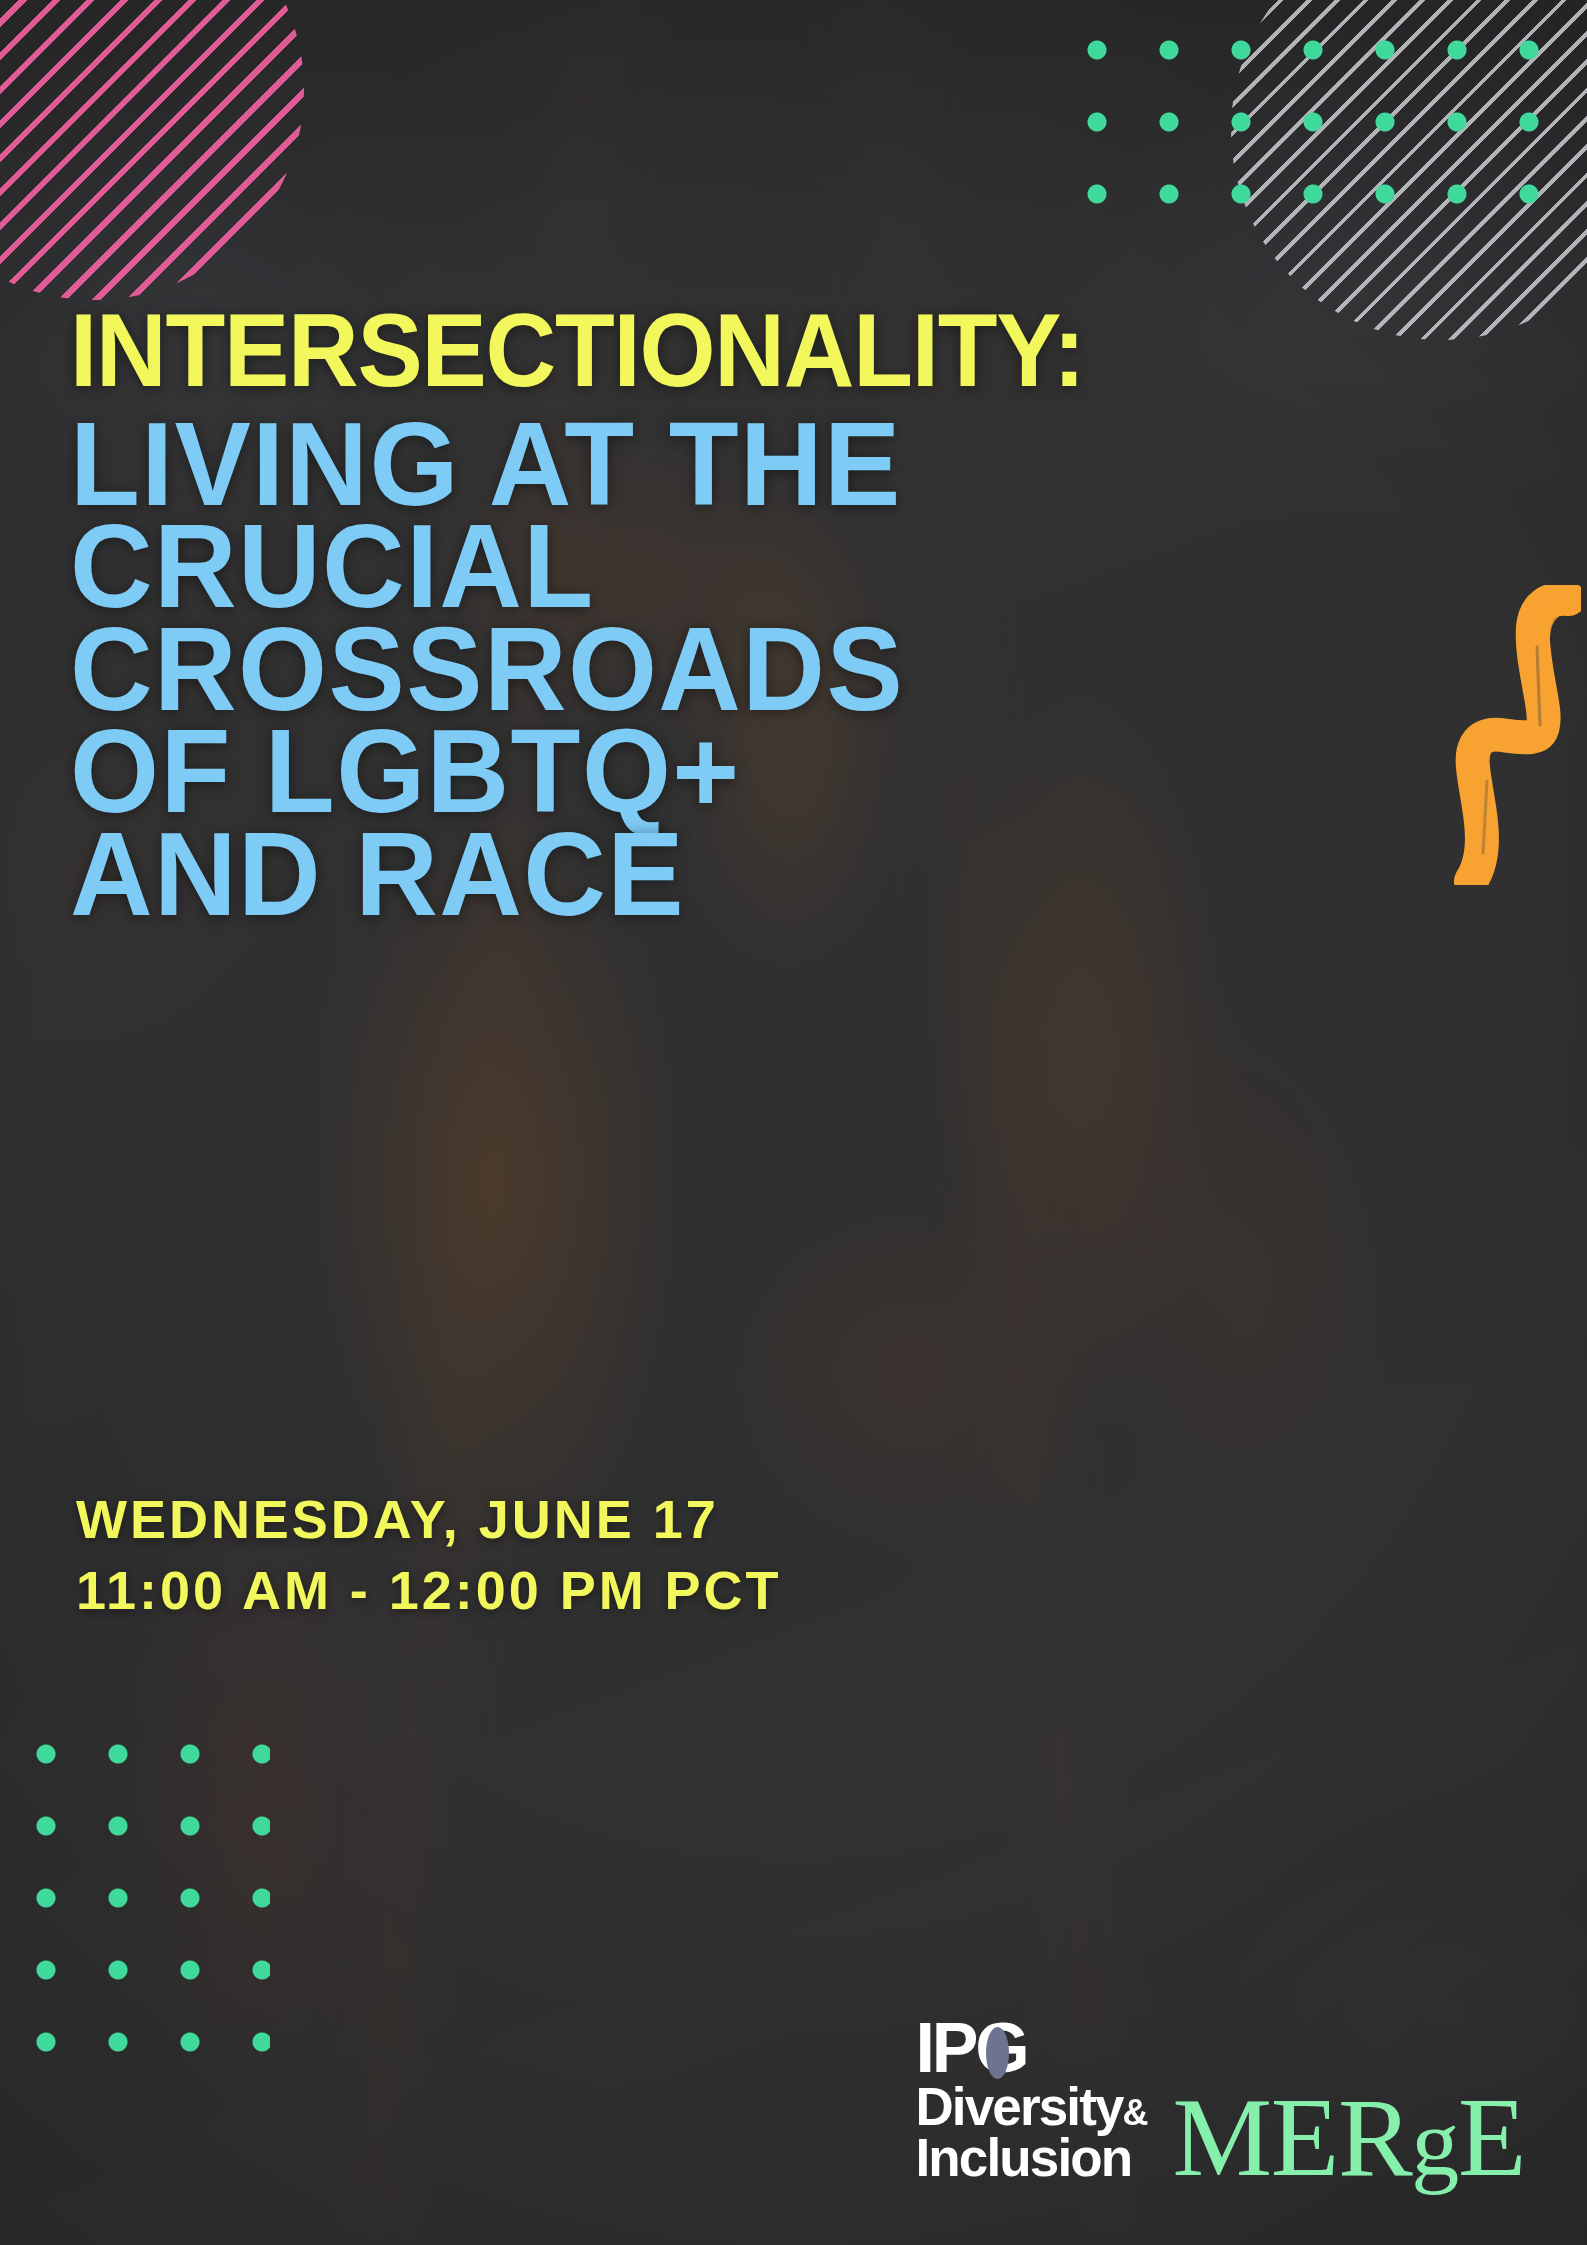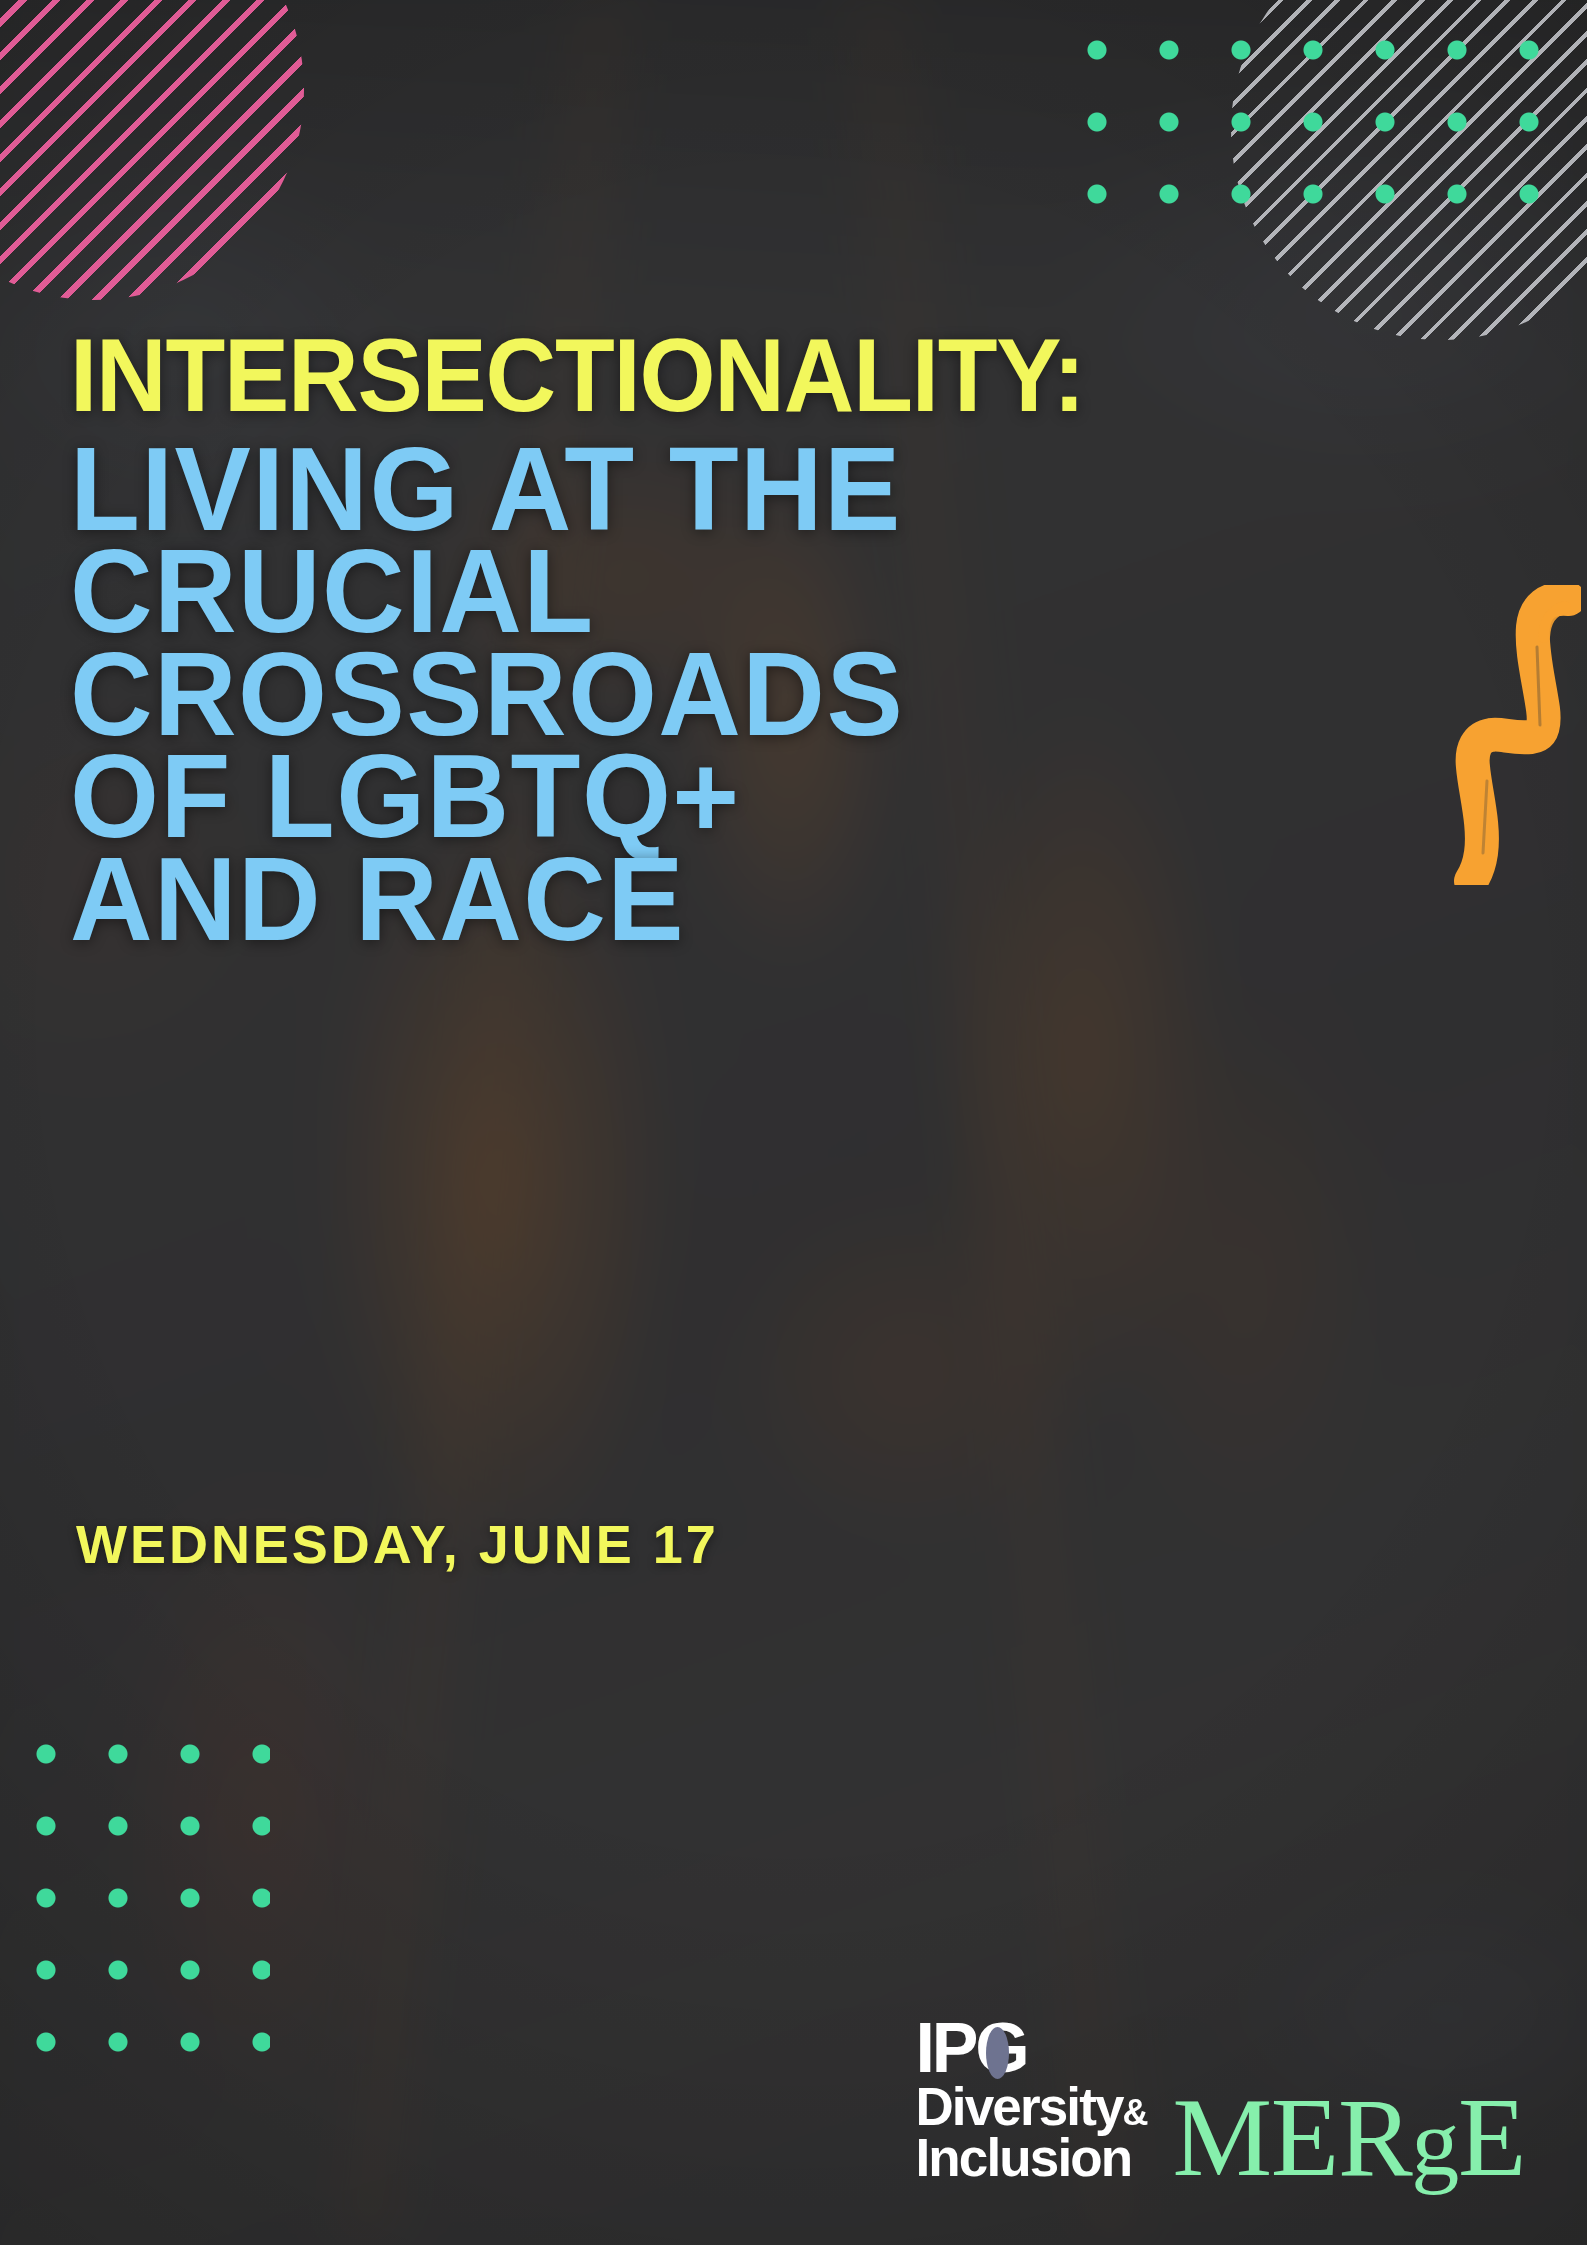--- a/index.html
+++ b/index.html
@@ -91,21 +91,20 @@
   
   .deco-squiggle{
     position:absolute; right:6px; top:585px;
     width:130px; height:300px;
   }
 
   
   .content{
     position:absolute; inset:0;
     padding:0 70px;
-    margin-top:25px;
   }
 
   .headline{ position:absolute; left:70px; top:300px; width:1020px; }
 
   .line{
     display:block;
     font-family:"Liberation Sans", sans-serif;
     font-weight:700;
     line-height:.97;
     letter-spacing:.006em;
@@ -225,20 +224,21 @@
       <span class="line line-yellow">INTERSECTIONALITY:</span>
       <span class="line line-blue">LIVING AT THE</span>
       <span class="line line-blue">CRUCIAL</span>
       <span class="line line-blue">CROSSROADS</span>
       <span class="line line-blue">OF LGBTQ+</span>
       <span class="line line-blue">AND RACE</span>
     </div>
 
     <div class="meta">
       <span class="meta-line">WEDNESDAY, JUNE  17</span>
+      <span class="meta-line">11:00 AM - 12:00 PM PCT</span>
     </div>
 
     <div class="logos">
 
       <div class="ipg-logo">
         <span class="ipg-mark">
           <span>IPG</span>
           <span class="ipg-lens"></span>
         </span>
         <span class="ipg-sub">

